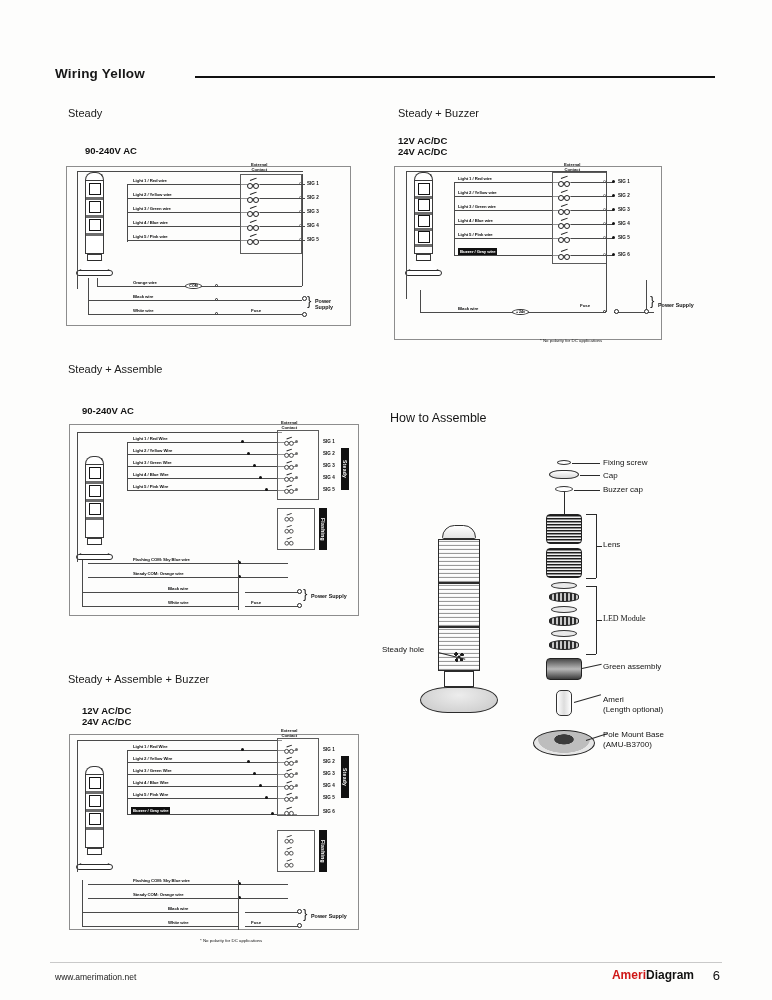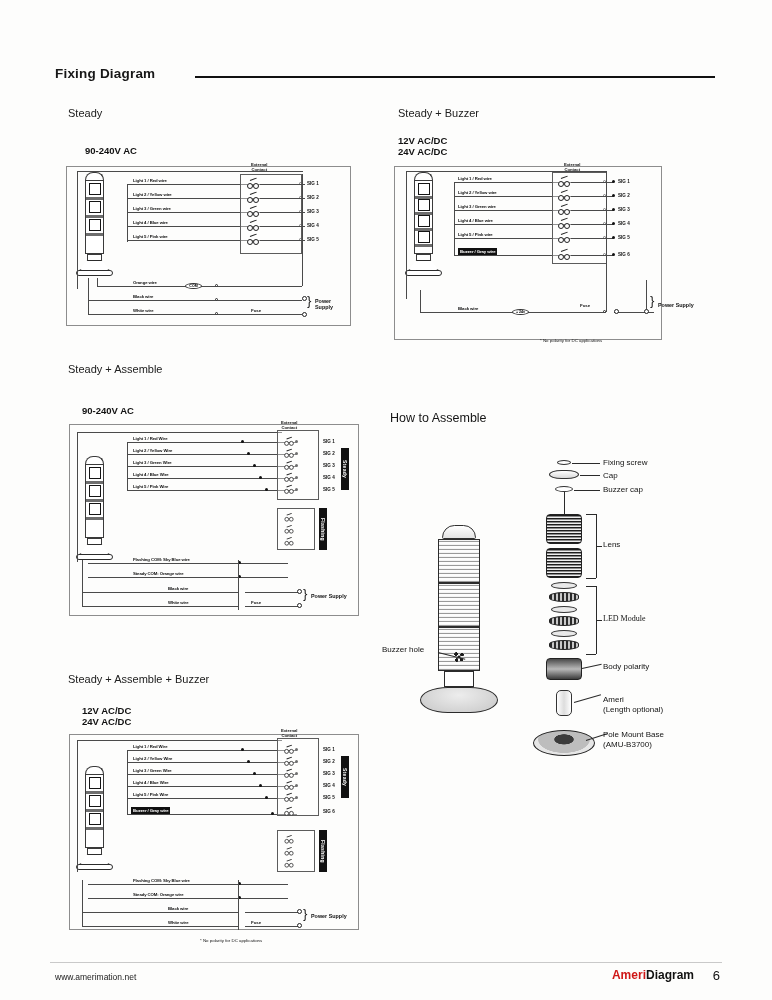--- a/index.html
+++ b/index.html
@@ -130,21 +130,21 @@
   .f-logo .a { color:#cf1717; }
   .f-logo .b { color:#111; }
   .f-pg   { position:absolute; right:52px; top:968px; font-size:13px; color:#111; }
 </style>
 </head>
 <body>
 
 <div class="page">
 
   <div class="hdr">
-    <div class="hdr-title">Fixing Diagram</div>
+    <div class="hdr-title">Wiring Yellow</div>
     <div class="hdr-rule"></div>
   </div>
 
   <div class="sec-title" style="left:68px; top:107px;">Steady</div>
   <div class="volt" style="left:85px; top:145px;">90-240V AC</div>
 
   <div class="diag" style="left:55px; top:160px; width:330px; height:175px;">
     <div class="dbox" style="left:11px; top:6px; width:285px; height:160px;"></div>
 
     <div class="tower" style="left:22px; top:12px; width:36px; height:105px;">
@@ -605,21 +605,21 @@
     <div class="bt" style="left:38px; top:85px; width:78px; height:215px;">
       <div class="bt-cap"></div>
       <div class="bt-seg" style="top:14px; height:44px;"></div>
       <div class="bt-seg" style="top:58px; height:44px;"></div>
       <div class="bt-seg" style="top:102px; height:44px;"></div>
       <div class="bt-neck" style="top:146px; height:16px;"></div>
       <div class="buzzholes" style="left:25px; top:126px;"></div>
       <div class="bt-base" style="top:162px;"></div>
     </div>
 
-    <div class="asm-lab" style="left:-8px; top:205px;">Buzzer hole</div>
+    <div class="asm-lab" style="left:-8px; top:205px;">Steady hole</div>
     <div class="lead" style="left:48px; top:212px; width:28px; transform:rotate(14deg); transform-origin:left center;"></div>
 
     <div class="p-screw" style="left:167px; top:20px;"></div>
     <div class="p-cap" style="left:159px; top:30px;"></div>
     <div class="p-ctr" style="left:165px; top:46px;"></div>
     <div class="dimv" style="left:174px; top:52px; height:22px;"></div>
     <div class="p-lens" style="left:156px; top:74px;"></div>
     <div class="p-lens" style="left:156px; top:108px;"></div>
     <div class="p-ring" style="left:161px; top:142px;"></div>
     <div class="p-led" style="left:159px; top:152px;"></div>
@@ -644,21 +644,21 @@
     <div class="lead" style="left:206px; top:180px; width:6px;"></div>
     <div class="lead" style="left:192px; top:228px; width:20px; transform:rotate(-12deg); transform-origin:left center;"></div>
     <div class="lead" style="left:184px; top:262px; width:28px; transform:rotate(-16deg); transform-origin:left center;"></div>
     <div class="lead" style="left:196px; top:300px; width:22px; transform:rotate(-18deg); transform-origin:left center;"></div>
 
     <div class="asm-lab" style="left:213px; top:18px;">Fixing screw</div>
     <div class="asm-lab" style="left:213px; top:31px;">Cap</div>
     <div class="asm-lab" style="left:213px; top:45px;">Buzzer cap</div>
     <div class="asm-lab" style="left:213px; top:100px;">Lens</div>
     <div class="asm-lab" style="left:213px; top:174px;font-family:Liberation Serif, serif;">LED Module</div>
-    <div class="asm-lab" style="left:213px; top:222px;">Body polarity</div>
+    <div class="asm-lab" style="left:213px; top:222px;">Green assembly</div>
     <div class="asm-lab" style="left:213px; top:255px; white-space:pre-line;">Ameri
 (Length optional)</div>
     <div class="asm-lab" style="left:213px; top:290px; white-space:pre-line;">Pole Mount Base
 (AMU-B3700)</div>
   </div>
 
   <div class="f-rule"></div>
   <div class="f-url">www.amerimation.net</div>
   <div class="f-logo">
     <span class="a">Ameri</span><span class="b">Diagram</span>

